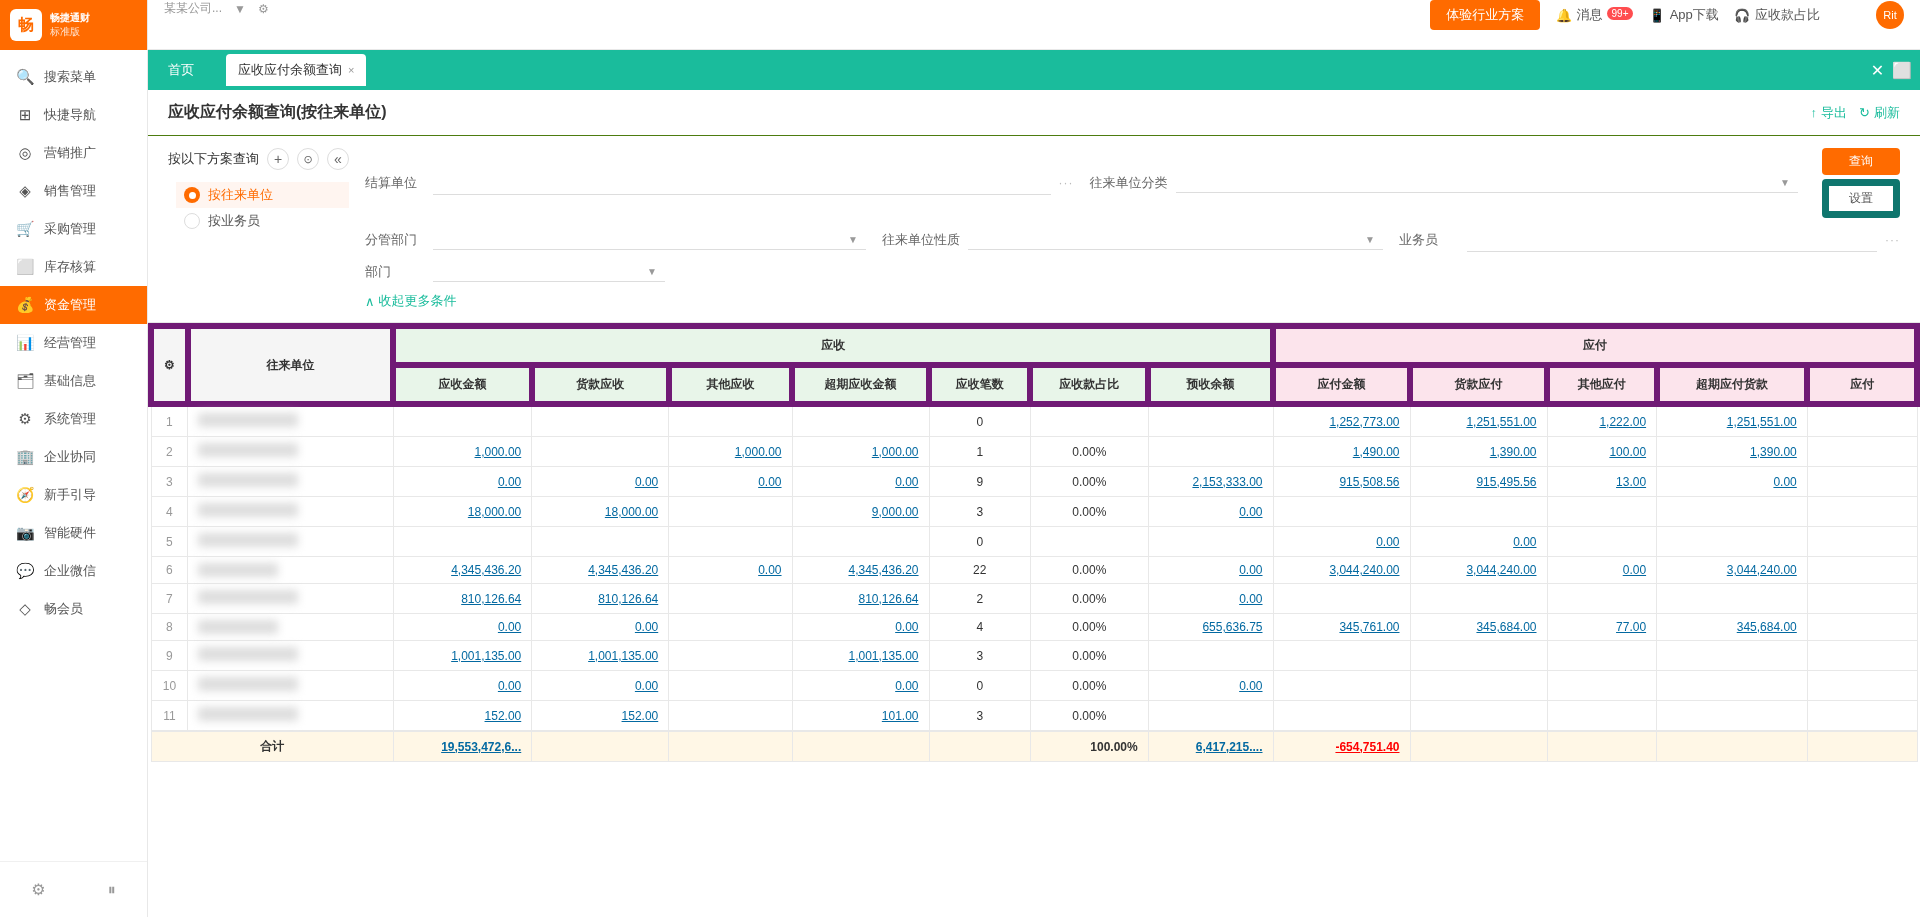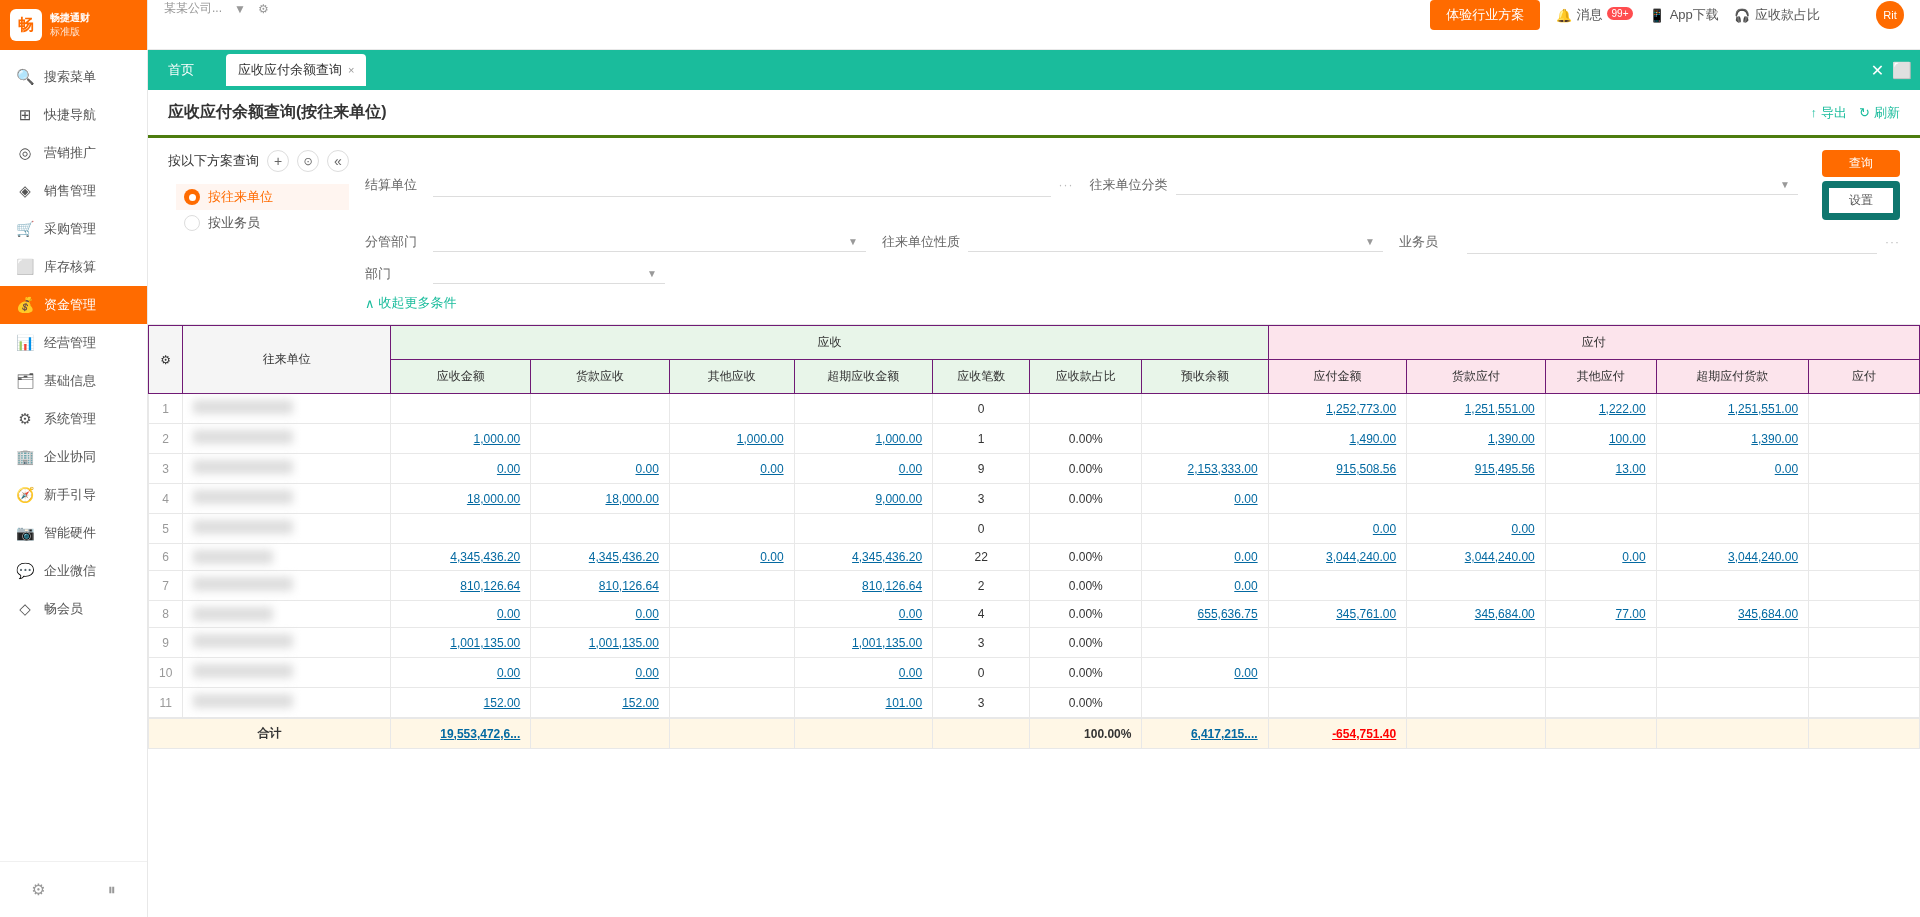--- a/index.html
+++ b/index.html
@@ -74,21 +74,21 @@
     .tab-item.active { background: #fff; color: #333; }
     .tab-item .close-icon { font-size: 11px; color: #999; cursor: pointer; }
     .tab-home { color: #fff; }
     .tab-bar-right { margin-left: auto; display: flex; align-items: center; gap: 8px; }
     .tab-bar-btn { color: #fff; cursor: pointer; font-size: 16px; }
 
     
     .page-content { flex: 1; overflow: hidden; background: #f5f5f5; display: flex; flex-direction: column; }
 
     .page-header {
-      background: #fff; padding: 12px 20px; border-bottom: 3px solid #4d7c0f;
+      background: #fff; padding: 12px 20px; border-bottom: 1px solid #4d7c0f;
       display: flex; align-items: center; justify-content: space-between;
     }
     .page-title { font-size: 16px; font-weight: bold; color: #333; }
     .page-header-actions { display: flex; align-items: center; gap: 12px; }
     .btn-export { color: #1abc9c; cursor: pointer; font-size: 13px; display: flex; align-items: center; gap: 4px; }
     .btn-refresh { color: #1abc9c; cursor: pointer; font-size: 13px; display: flex; align-items: center; gap: 4px; }
 
     
     .filter-area {
       background: #fff; padding: 12px 20px; border-bottom: 1px solid #e8e8e8;
@@ -111,22 +111,22 @@
     .left-panel-item {
       padding: 8px 16px; cursor: pointer; display: flex; align-items: center; gap: 8px;
       font-size: 13px; color: #555;
     }
     .left-panel-item.active { color: #ff6b00; background: #fff5f0; }
 
     
     .table-area { flex: 1; overflow: auto; background: #fff; margin: 0; }
     .data-table { width: 100%; border-collapse: collapse; font-size: 12px; }
     .data-table th {
-      background: #f5f5f5; border: 1px solid #701a75; padding: 8px 10px;
-      text-align: center; color: #333; font-weight: normal; white-space: nowrap;
+      background: #f5f5f5; border: 6px solid #701a75; padding: 8px 10px;
+      text-align: center; color: #333; font-weight: bold; white-space: nowrap;
       position: sticky; top: 0; z-index: 10;
     }
     .data-table td {
       border: 1px solid #e8e8e8; padding: 6px 10px; text-align: right;
       white-space: nowrap;
     }
     .data-table td.text-left { text-align: left; }
     .data-table td.text-center { text-align: center; }
     .data-table .link { color: #0369a1; text-decoration: underline; cursor: pointer; }
     .th-group-yingshou { background: #e8f5e9; }

